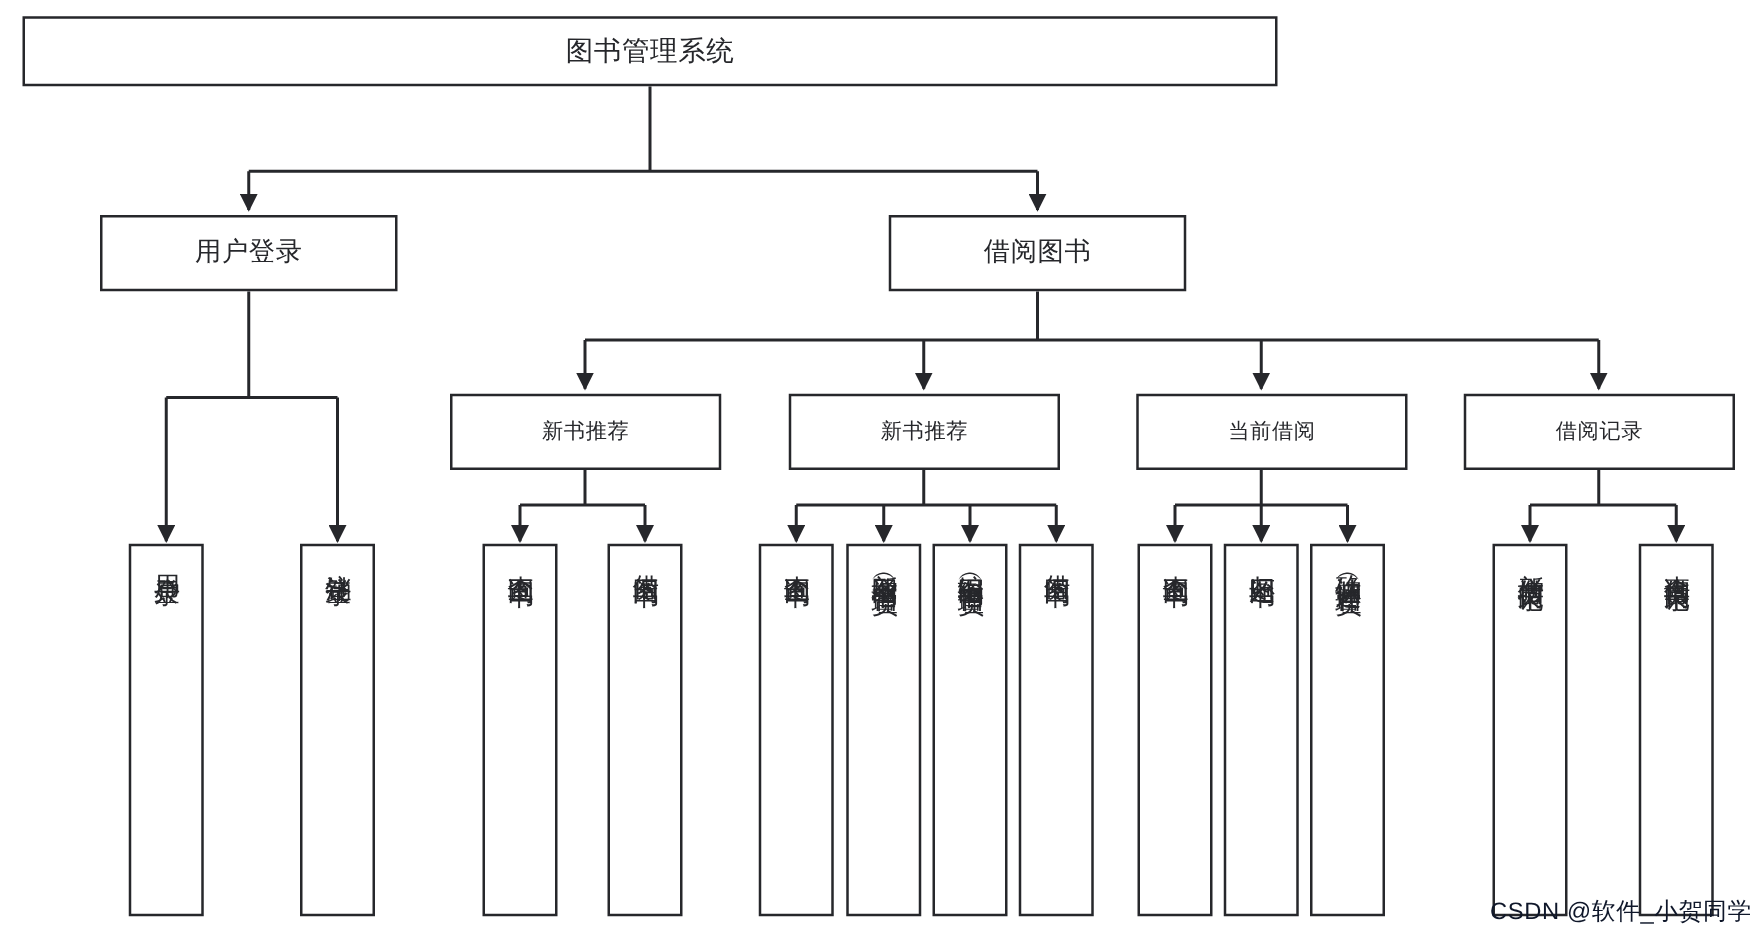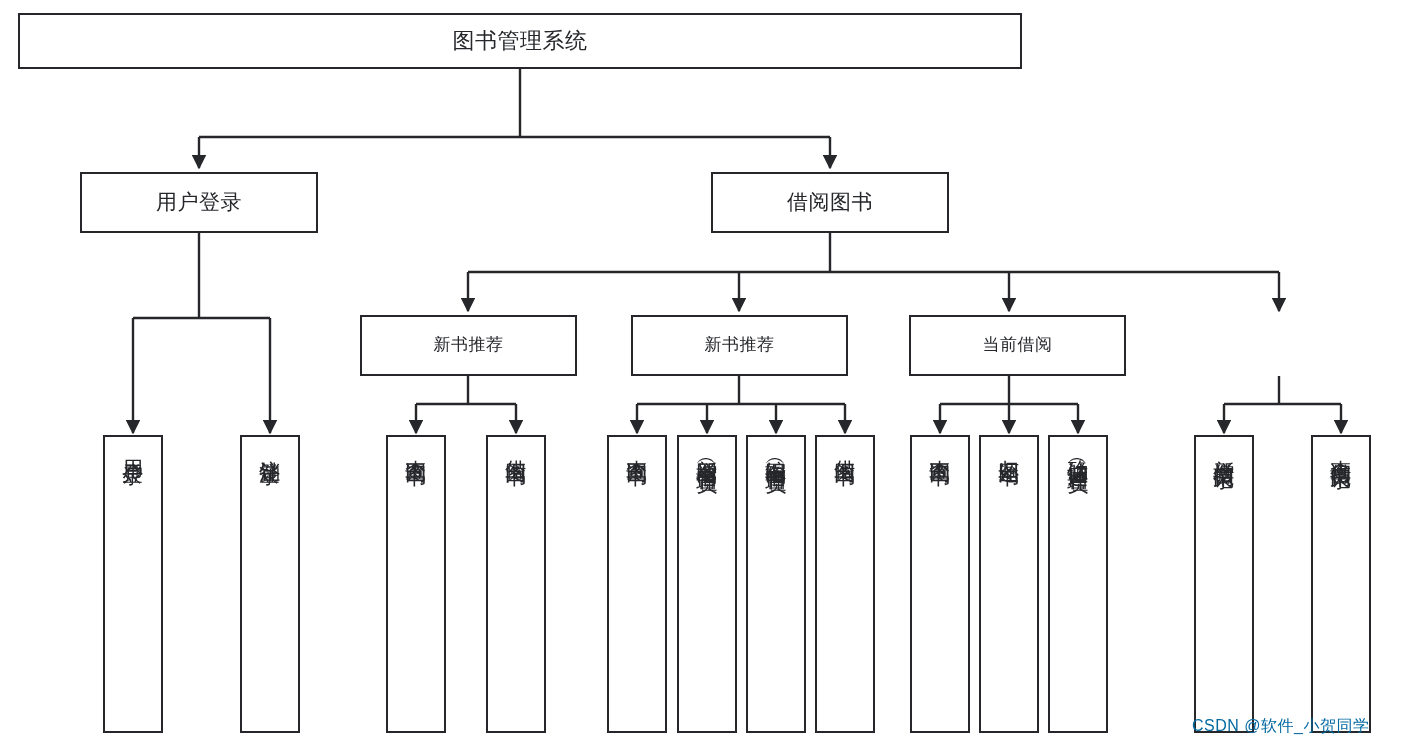--- a/index.html
+++ b/index.html
@@ -63,22 +63,22 @@
     line-height: 1.22;
     letter-spacing: 2px;
     white-space: normal;
     max-height: 288px;
   }
   .node.leaf.tall .label {
     max-height: 288px;
   }
   .watermark {
     position: absolute;
-    font-size: 16px;
-    color: #0369a1;
+    font-size: 19px;
+    color: #0f172a;
     letter-spacing: 0.5px;
     white-space: nowrap;
     z-index: 3;
     font-family: "Liberation Sans", "DejaVu Sans", sans-serif;
   }
 </style>
 </head>
 <body>
 
 <div id="canvas">
@@ -146,20 +146,23 @@
 
   <div class="node level3" style="left:360px; top:315px; width:217px; height:61px;">
     <span class="label">新书推荐</span>
   </div>
   <div class="node level3" style="left:631px; top:315px; width:217px; height:61px;">
     <span class="label">新书推荐</span>
   </div>
   <div class="node level3" style="left:909px; top:315px; width:217px; height:61px;">
     <span class="label">当前借阅</span>
   </div>
+  <div class="node level3" style="left:1171px; top:315px; width:217px; height:61px;">
+    <span class="label">借阅记录</span>
+  </div>
 
   <div class="node leaf" style="left:103px; top:435px; width:60px; height:298px;">
     <span class="label">用户登录</span>
   </div>
   <div class="node leaf" style="left:240px; top:435px; width:60px; height:298px;">
     <span class="label">注销登录</span>
   </div>
 
   <div class="node leaf" style="left:386px; top:435px; width:60px; height:298px;">
     <span class="label">查询图书</span>

